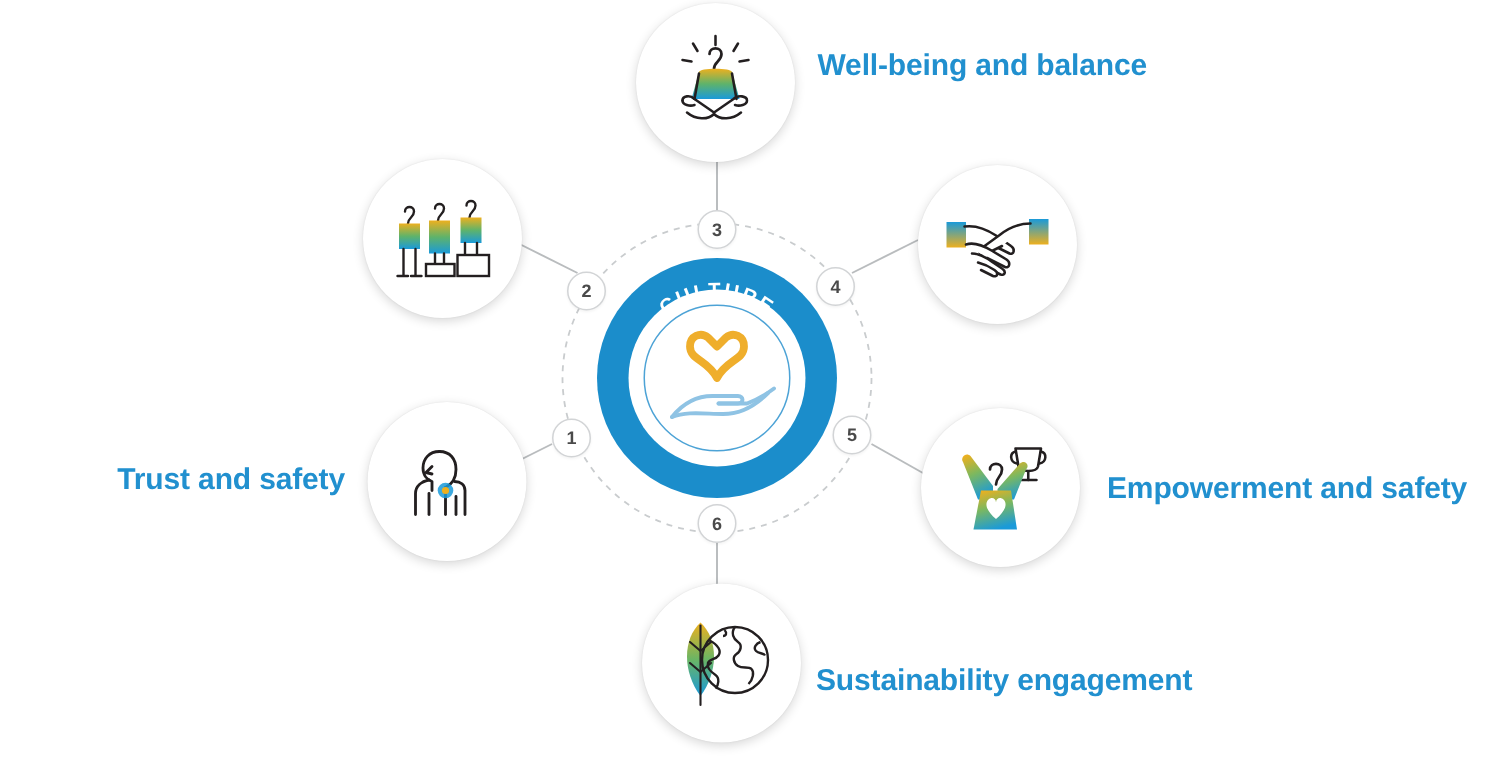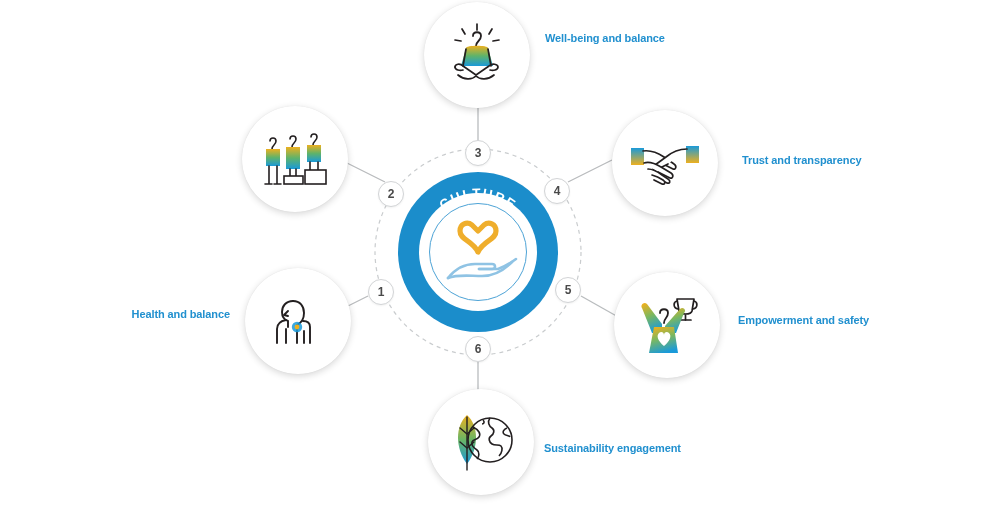--- a/index.html
+++ b/index.html
@@ -100,21 +100,21 @@
   .badge-2 { left: 378px; top: 181px; }
   .badge-3 { left: 465px; top: 140px; }
   .badge-4 { left: 544px; top: 178px; }
   .badge-5 { left: 555px; top: 277px; }
   .badge-6 { left: 465px; top: 336px; }
 
   
   .label {
     position: absolute;
     color: #2190cf;
-    font-size: 11px;
+    font-size: 20px;
     font-weight: bold;
     line-height: 1.25;
     letter-spacing: -0.1px;
     white-space: pre-line;
   }
   .label-1 { left: 0px;   top: 308px; width: 230px; text-align: right; }
   .label-2 { left: 0px;   top: 135px; width: 226px; text-align: right; }
   .label-3 { left: 545px; top: 32px;  width: 330px; text-align: left; }
   .label-4 { left: 742px; top: 154px; width: 250px; text-align: left; }
   .label-5 { left: 738px; top: 314px; width: 254px; text-align: left; }
@@ -167,21 +167,21 @@
         <path d="M20 54 L20 40"></path>
         <path d="M31 36 L31 54"></path>
         <path d="M44 54 L44 38 C44 34 41 32 37 32"></path>
         <path d="M38 54 L38 42"></path>
       </g>
       <circle cx="31" cy="38" r="5.2" fill="#1a9ad9" opacity="0.85"></circle>
       <circle cx="31" cy="38" r="2.4" fill="#edb01f"></circle>
     </svg>
   </div>
   <div class="badge badge-1">1</div>
-  <div class="label label-1">Health and balance</div>
+  <div class="label label-1">Trust and safety</div>
 
   <div class="node node-2">
     <svg width="72" height="66" viewBox="0 0 72 66">
       <defs>
         <linearGradient id="g-dei" x1="0" y1="0" x2="0" y2="1">
           <stop offset="0%" stop-color="#edb01f"></stop>
           <stop offset="50%" stop-color="#5fb36a"></stop>
           <stop offset="100%" stop-color="#1a9ad9"></stop>
         </linearGradient>
       </defs>
@@ -261,21 +261,20 @@
       <g fill="#ffffff" stroke="#231f20" stroke-width="1.7" stroke-linecap="round" stroke-linejoin="round">
         <path d="M15 16 C22 15 30 18 36 22 L46 29 C49 31 48 35 45 34 L33 28"></path>
         <path d="M59 14 C52 14 44 17 38 22 L27 30 C24 32 25 36 28 35 L40 29"></path>
         <path d="M16 28 C22 26 28 29 33 32 L43 38 C46 40 45 44 42 43 L30 37"></path>
         <path d="M20 34 C25 34 30 37 34 40 L40 44 C43 46 42 49 39 48 L29 43"></path>
         <path d="M24 40 C28 41 32 43 35 45 C38 47 37 50 34 49 L26 45"></path>
       </g>
     </svg>
   </div>
   <div class="badge badge-4">4</div>
-  <div class="label label-4">Trust and transparency</div>
 
   <div class="node node-5">
     <svg width="70" height="68" viewBox="0 0 70 68">
       <defs>
         <linearGradient id="g-emp" x1="0.2" y1="0" x2="0.5" y2="1">
           <stop offset="0%" stop-color="#edb01f"></stop>
           <stop offset="45%" stop-color="#7cb85f"></stop>
           <stop offset="100%" stop-color="#1a9ad9"></stop>
         </linearGradient>
       </defs>

